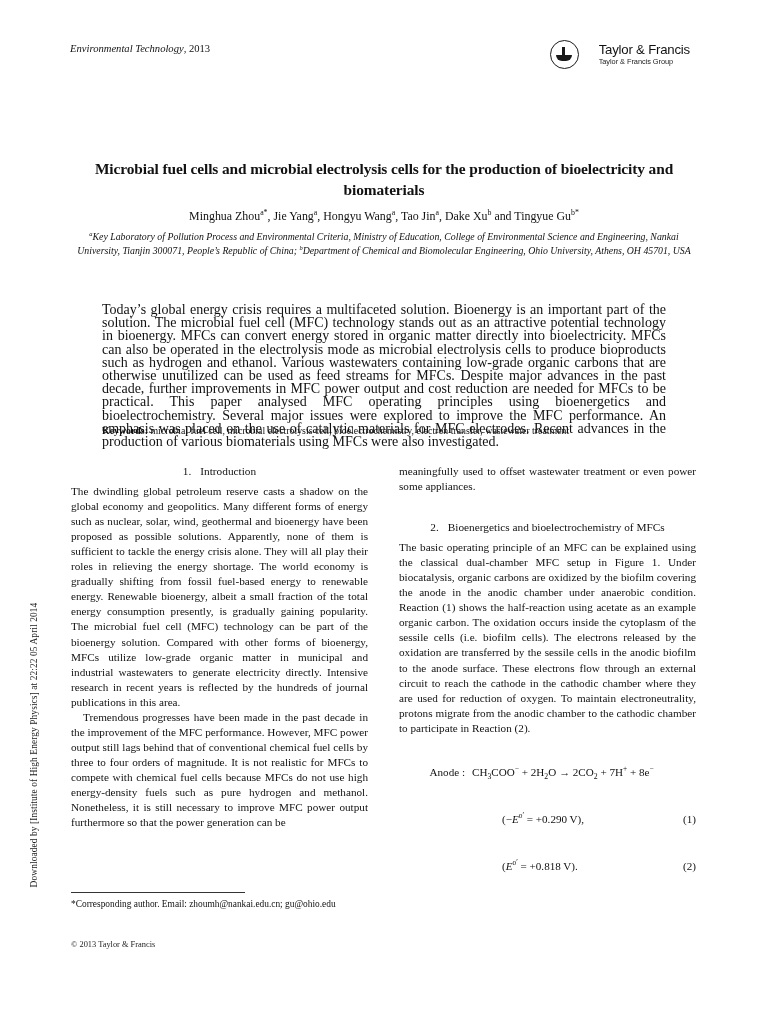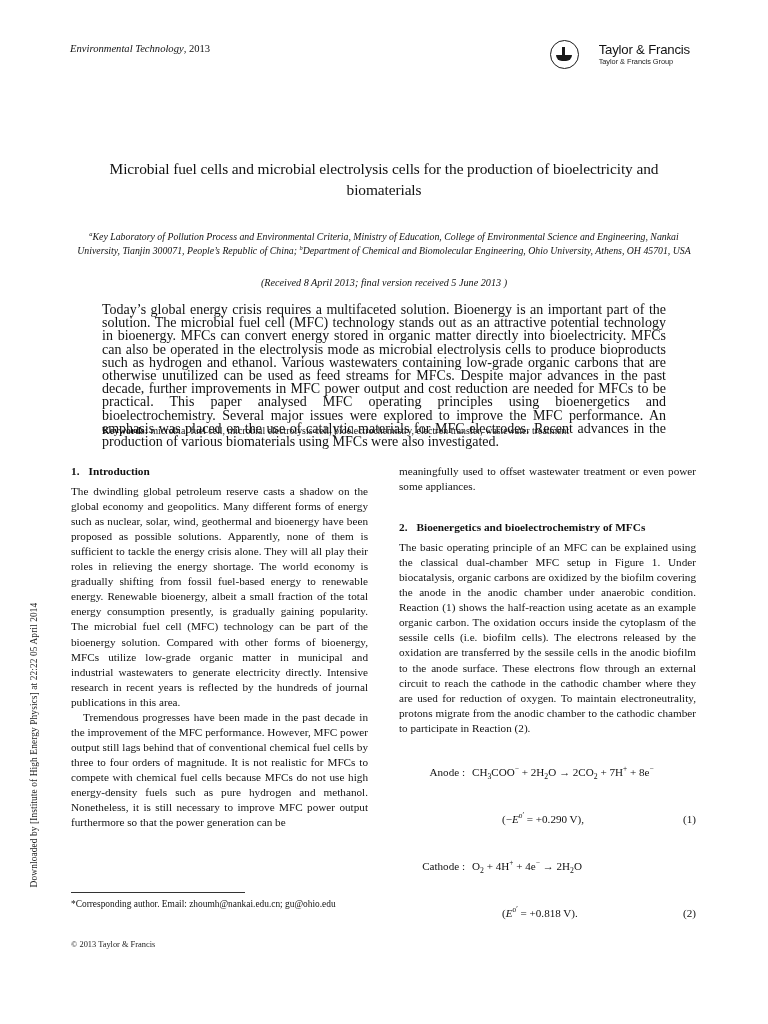--- a/index.html
+++ b/index.html
@@ -118,21 +118,21 @@
     margin-top: 0;
   }
 
   
   .title {
     position: absolute;
     left: 84px;
     top: 158px;
     width: 600px;
     text-align: center;
-    font-weight: normal;
+    font-weight: bold;
     font-size: 15.4px;
     line-height: 21px;
     letter-spacing: -0.1px;
   }
 
   .authors {
     position: absolute;
     left: 84px;
     top: 208px;
     width: 600px;
@@ -190,24 +190,24 @@
     top: 464px;
     width: 297px;
     font-size: 11.2px;
     line-height: 15.05px;
     text-align: justify;
   }
   .col-left  { left: 71px; }
   .col-right { left: 399px; }
 
   .sec-head {
-    font-weight: bold;
+    font-weight: normal;
     font-size: 11.3px;
     margin: 0 0 5px 0;
-    text-align: left;
+    text-align: center;
   }
   .sec-head .num { margin-right: 9px; }
 
   p.body {
     margin: 0;
     text-indent: 0;
   }
   p.body + p.body { text-indent: 12px; }
 
   .gap-before-sec { height: 26px; }
@@ -276,22 +276,22 @@
     <div class="tf-logo">
       <div class="tf-mark"></div>
       <div class="tf-words">
         <div class="tf-name">Taylor &amp; Francis</div>
         <div class="tf-group">Taylor &amp; Francis Group</div>
       </div>
     </div>
   </div>
 
   <div class="title">Microbial fuel cells and microbial electrolysis cells for the production of bioelectricity and biomaterials</div>
+  <div class="authors">Minghua Zhou<sup>a*</sup>, Jie Yang<sup>a</sup>, Hongyu Wang<sup>a</sup>, Tao Jin<sup>a</sup>, Dake Xu<sup>b</sup> and Tingyue Gu<sup>b*</sup></div>
   <div class="affiliation"><sup>a</sup>Key Laboratory of Pollution Process and Environmental Criteria, Ministry of Education, College of Environmental Science and Engineering, Nankai University, Tianjin 300071, People’s Republic of China; <sup>b</sup>Department of Chemical and Biomolecular Engineering, Ohio University, Athens, OH 45701, USA</div>
-  <div class="received">(Received 8 April 2013; final version received 5 June 2013 )</div>
 
   <div class="abstract">Today’s global energy crisis requires a multifaceted solution. Bioenergy is an important part of the solution. The microbial fuel cell (MFC) technology stands out as an attractive potential technology in bioenergy. MFCs can convert energy stored in organic matter directly into bioelectricity. MFCs can also be operated in the electrolysis mode as microbial electrolysis cells to produce bioproducts such as hydrogen and ethanol. Various wastewaters containing low-grade organic carbons that are otherwise unutilized can be used as feed streams for MFCs. Despite major advances in the past decade, further improvements in MFC power output and cost reduction are needed for MFCs to be practical. This paper analysed MFC operating principles using bioenergetics and bioelectrochemistry. Several major issues were explored to improve the MFC performance. An emphasis was placed on the use of catalytic materials for MFC electrodes. Recent advances in the production of various biomaterials using MFCs were also investigated.</div>
   <div class="keywords">
     <b>Keywords:</b>
     <span>microbial fuel cell, microbial electrolysis cell, bioelectrochemistry, electron transfer, wastewater treatment</span>
   </div>
 
   <div class="col col-left">
     <div class="sec-head">
       <span class="num">1.</span><span>Introduction</span>
@@ -315,25 +315,20 @@
         <div class="eqlabel">Anode :</div>
         <div class="eqbody">CH<sub>3</sub>COO<sup>−</sup> + 2H<sub>2</sub>O → 2CO<sub>2</sub> + 7H<sup>+</sup> + 8e<sup>−</sup></div>
         <div class="eqnum"></div>
       </div>
       <div class="eqrow">
         <div class="eqlabel"></div>
         <div class="eqbody center">(−<span class="it">E</span><sup>o′</sup> = +0.290 V),</div>
         <div class="eqnum">(1)</div>
       </div>
       <div class="eqrow">
-        <div class="eqlabel">Cathode :</div>
-        <div class="eqbody">O<sub>2</sub> + 4H<sup>+</sup> + 4e<sup>−</sup> → 2H<sub>2</sub>O</div>
-        <div class="eqnum"></div>
-      </div>
-      <div class="eqrow">
         <div class="eqlabel"></div>
         <div class="eqbody center">(<span class="it">E</span><sup>o′</sup> = +0.818 V).</div>
         <div class="eqnum">(2)</div>
       </div>
     </div>
   </div>
 
   <div class="rule"></div>
   <div class="footnote">*Corresponding author. Email: zhoumh@nankai.edu.cn; gu@ohio.edu</div>
   <div class="copyright">© 2013 Taylor &amp; Francis</div>

